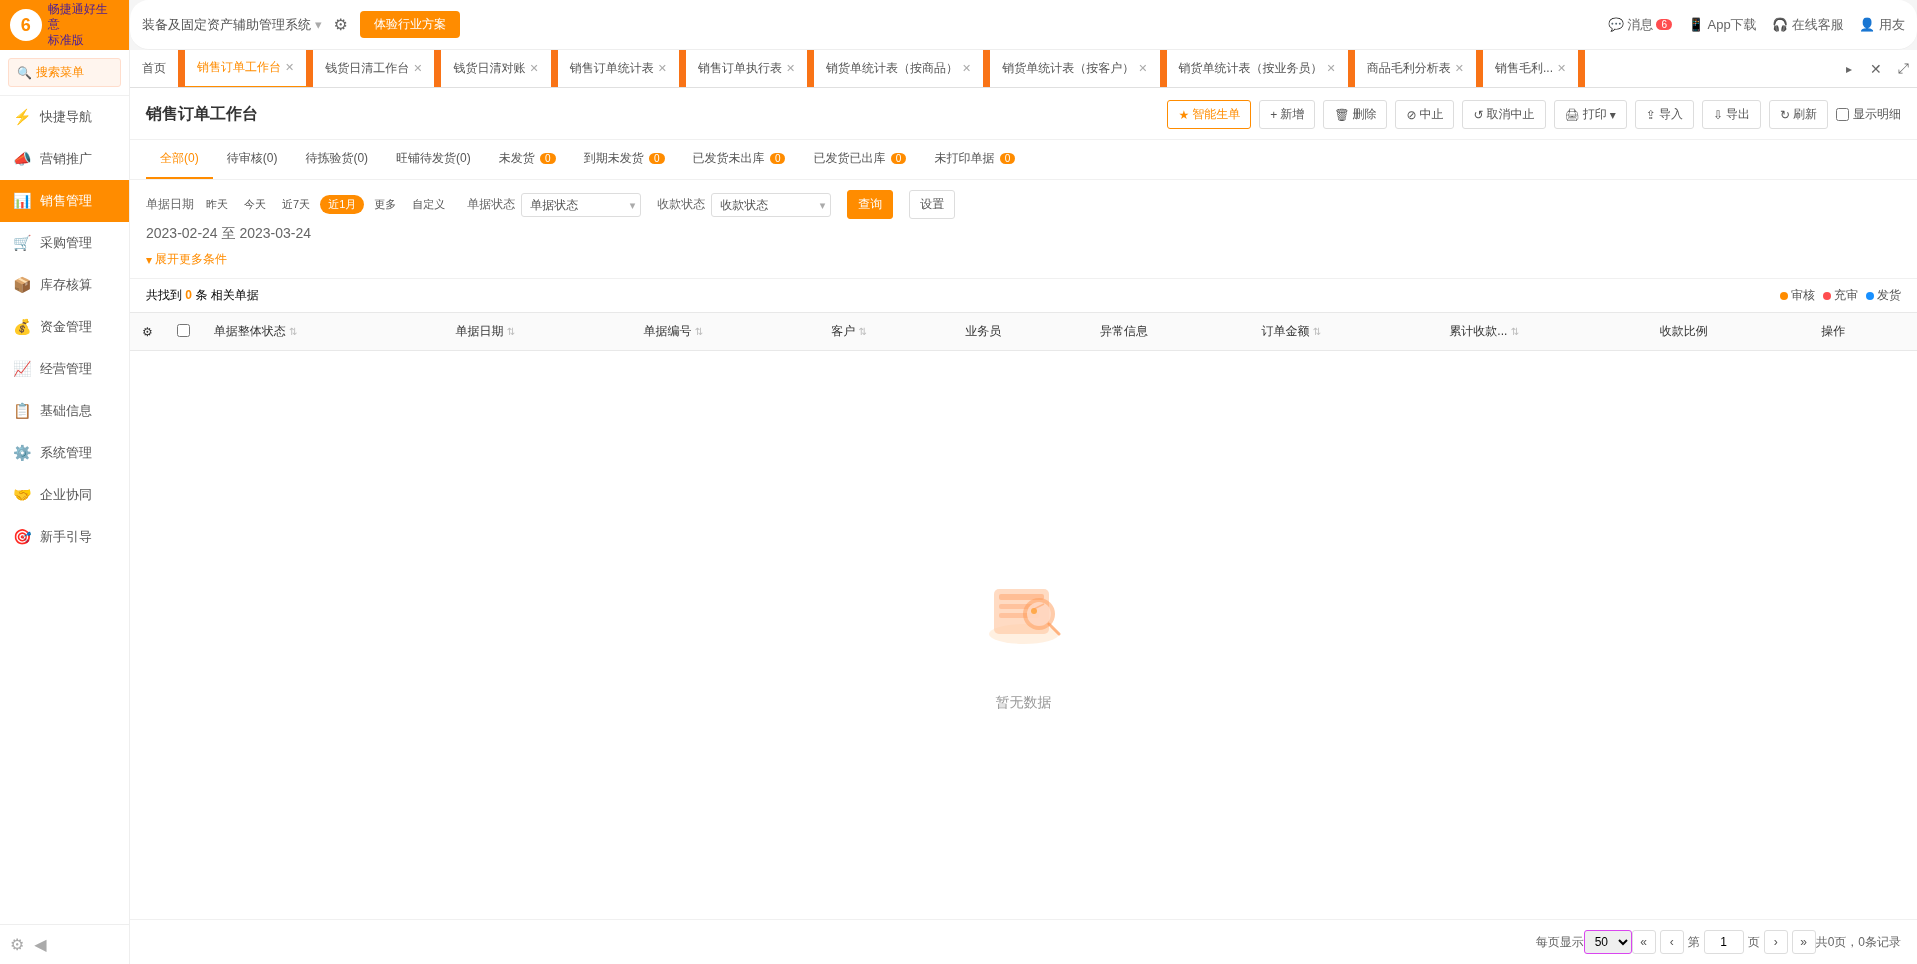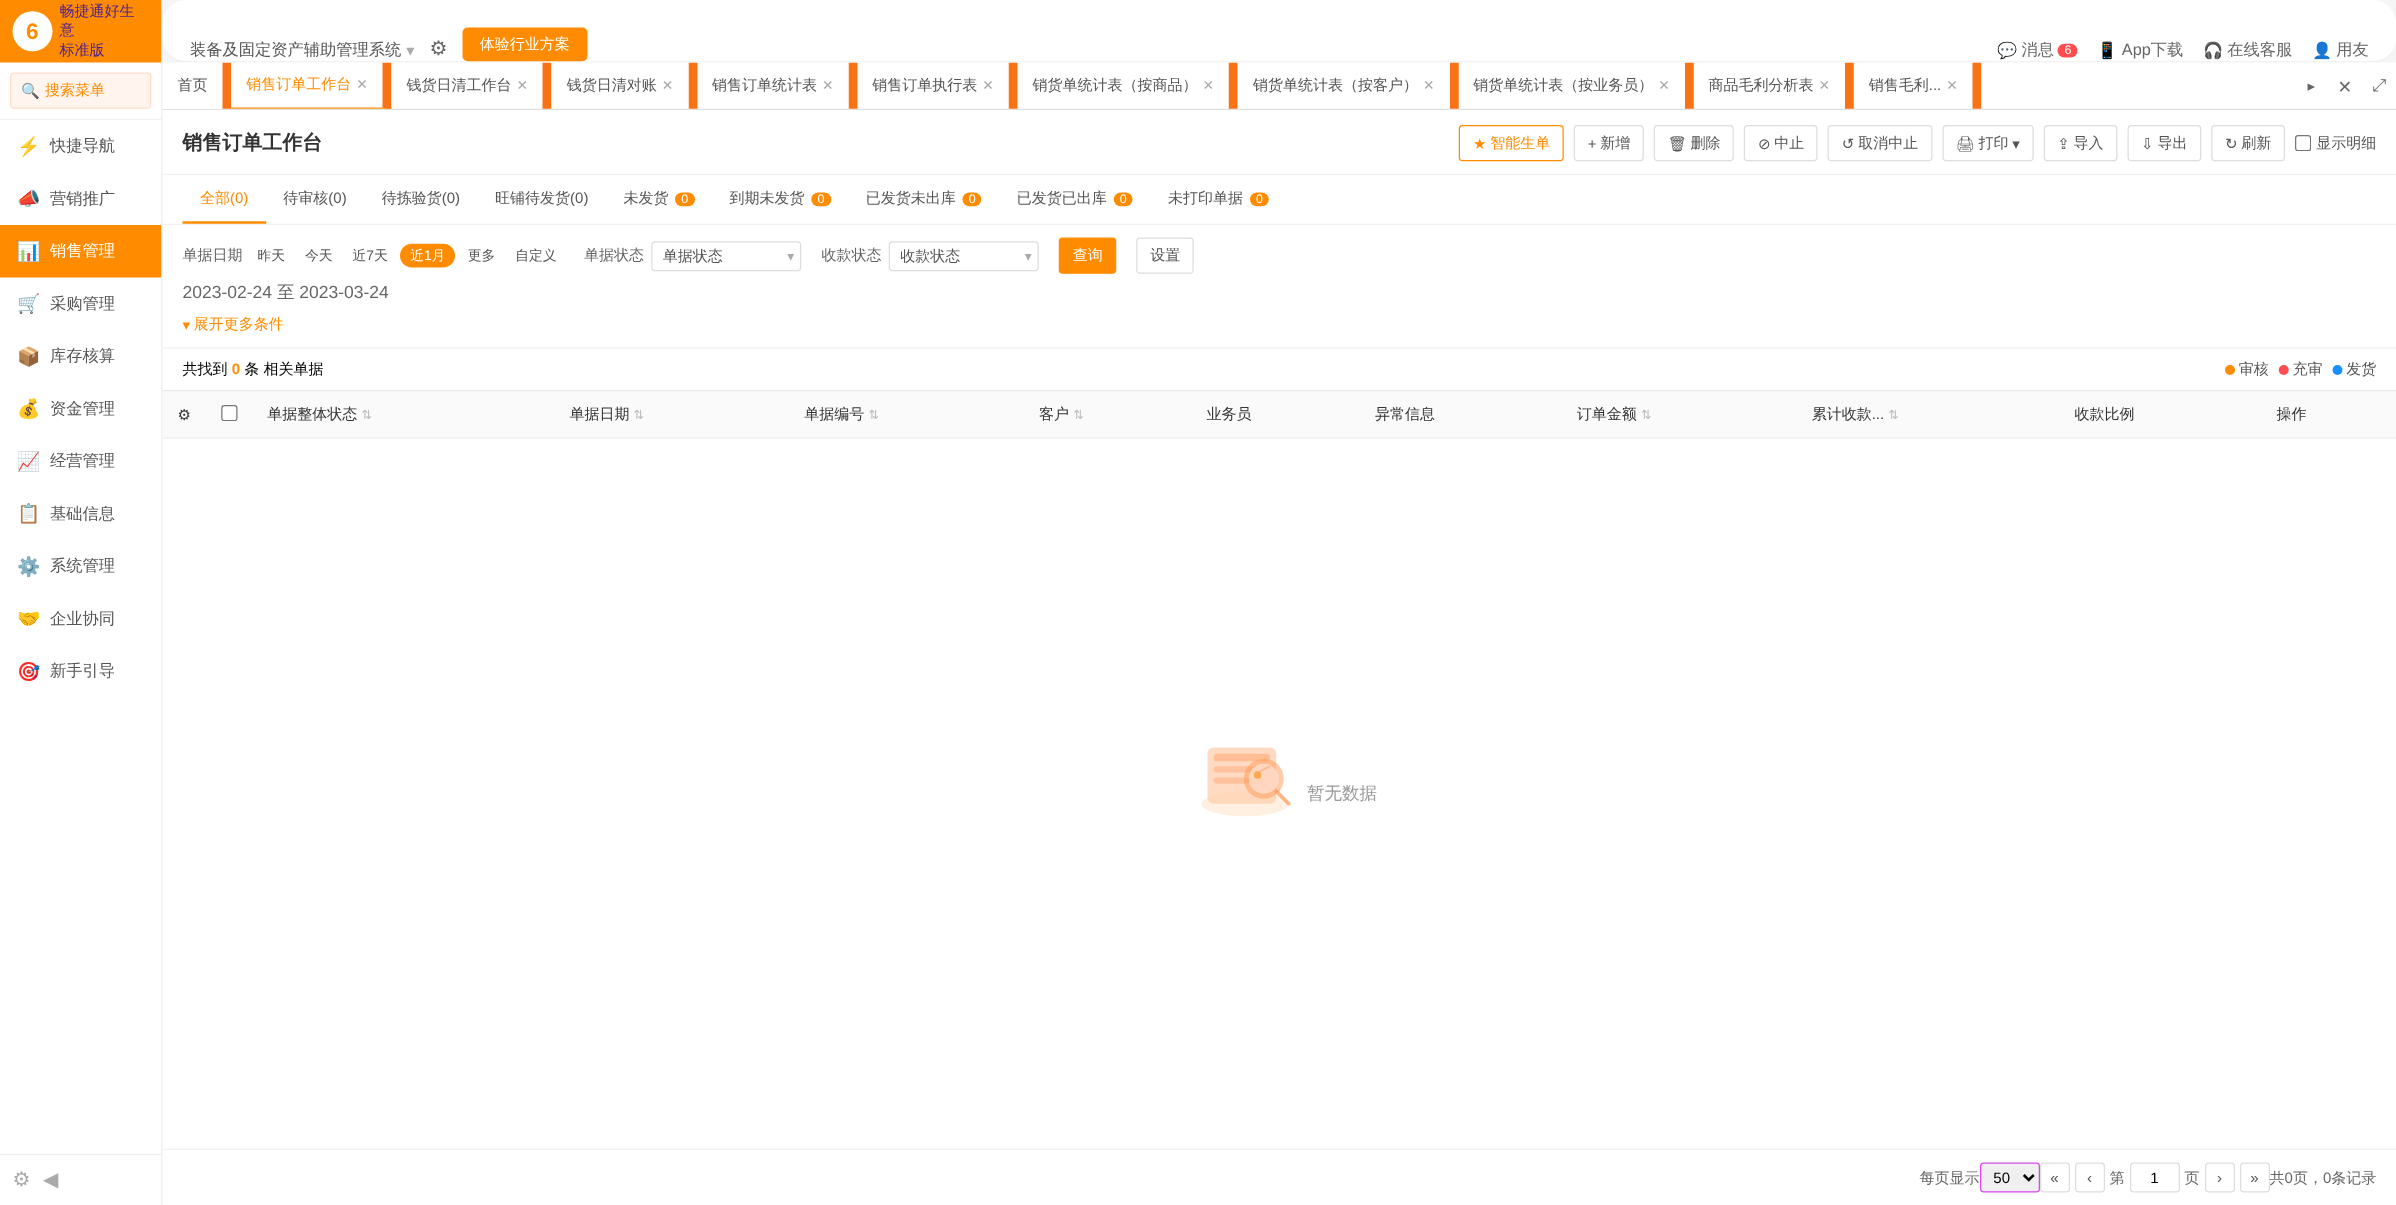--- a/index.html
+++ b/index.html
@@ -19,21 +19,21 @@
     .nav-item { display: flex; align-items: center; gap: 8px; padding: 12px 14px; cursor: pointer; color: #555; font-size: 13px; }
     .nav-item.active { background: #ff8c00; color: #fff; }
     .nav-item .nav-icon { width: 18px; height: 18px; display: flex; align-items: center; justify-content: center; font-size: 15px; }
     .sidebar-bottom { padding: 10px; display: flex; gap: 10px; border-top: 1px solid #eee; }
     .sidebar-bottom-btn { color: #aaa; cursor: pointer; font-size: 16px; }
 
     
     .main-area { flex: 1; display: flex; flex-direction: column; overflow: hidden; }
 
     
-    .topbar { height: 50px; background: #fff; display: flex; align-items: flex-end; padding: 0 22px; border-bottom: 1px solid #eee; gap: 12px; flex-shrink: 0; border-radius: 19px; }
+    .topbar { height: 50px; background: #fff; display: flex; align-items: center; padding: 0 12px; border-bottom: 1px solid #eee; gap: 12px; flex-shrink: 0; border-radius: 19px; }
     .topbar-system { display: flex; align-items: center; gap: 4px; color: #555; font-size: 13px; }
     .topbar-actions { display: flex; align-items: center; gap: 16px; margin-left: auto; }
     .topbar-btn { background: #ff8c00; color: #fff; border: none; border-radius: 4px; padding: 5px 14px; font-size: 12px; cursor: pointer; }
     .topbar-icon-btn { color: #666; font-size: 13px; cursor: pointer; display: flex; align-items: center; gap: 3px; }
     .badge { background: #ff4d4f; color: #fff; border-radius: 10px; padding: 0 5px; font-size: 10px; min-width: 16px; text-align: center; }
 
     
     .tab-bar { background: #fff; display: flex; align-items: center; border-bottom: 1px solid #e0e0e0; flex-shrink: 0; overflow: hidden; height: 38px; }
     .tab { display: flex; align-items: center; padding: 0 12px; height: 38px; font-size: 12px; cursor: pointer; color: #555; border-right: 7px solid #f97316; white-space: nowrap; gap: 4px; flex-shrink: 0; }
     .tab.active { background: #fff; color: #ff8c00; border-bottom: 2px solid #ff8c00; }
@@ -88,21 +88,21 @@
     .quick-btn .dot.blue { background: #1890ff; }
 
     
     .data-table { width: 100%; border-collapse: collapse; font-size: 12px; }
     .data-table th { background: #fafafa; border-bottom: 1px solid #e8e8e8; border-top: 1px solid #e8e8e8; padding: 10px 12px; text-align: left; color: #333; font-weight: 500; white-space: nowrap; }
     .data-table th .sort-icon { color: #bbb; font-size: 10px; cursor: pointer; }
     .checkbox-col { width: 30px; }
     .settings-col { width: 30px; }
 
     
-    .empty-state { flex: 1; display: flex; align-items: center; justify-content: center; padding: 60px 0; background: #fff; }
+    .empty-state { flex: 1; display: flex; flex-direction: column; align-items: center; justify-content: center; padding: 60px 0; background: #fff; }
     .empty-icon { font-size: 80px; color: #ffccaa; margin-bottom: 16px; }
     .empty-text { color: #999; font-size: 14px; }
 
     
     .table-footer { background: #fff; border-top: 1px solid #f0f0f0; padding: 10px 16px; display: flex; align-items: center; justify-content: flex-end; gap: 0; }
     .page-size-label { color: #666; font-size: 12px; }
     .page-size-select { border: 1px solid #d946ef; border-radius: 3px; padding: 3px 6px; font-size: 12px; }
     .pagination { display: flex; align-items: center; gap: 4px; }
     .page-btn { width: 24px; height: 24px; display: flex; align-items: center; justify-content: center; border: 1px solid #ddd; border-radius: 3px; cursor: pointer; color: #555; font-size: 12px; }
     .page-input { width: 40px; height: 24px; border: 1px solid #ddd; border-radius: 3px; text-align: center; font-size: 12px; }

